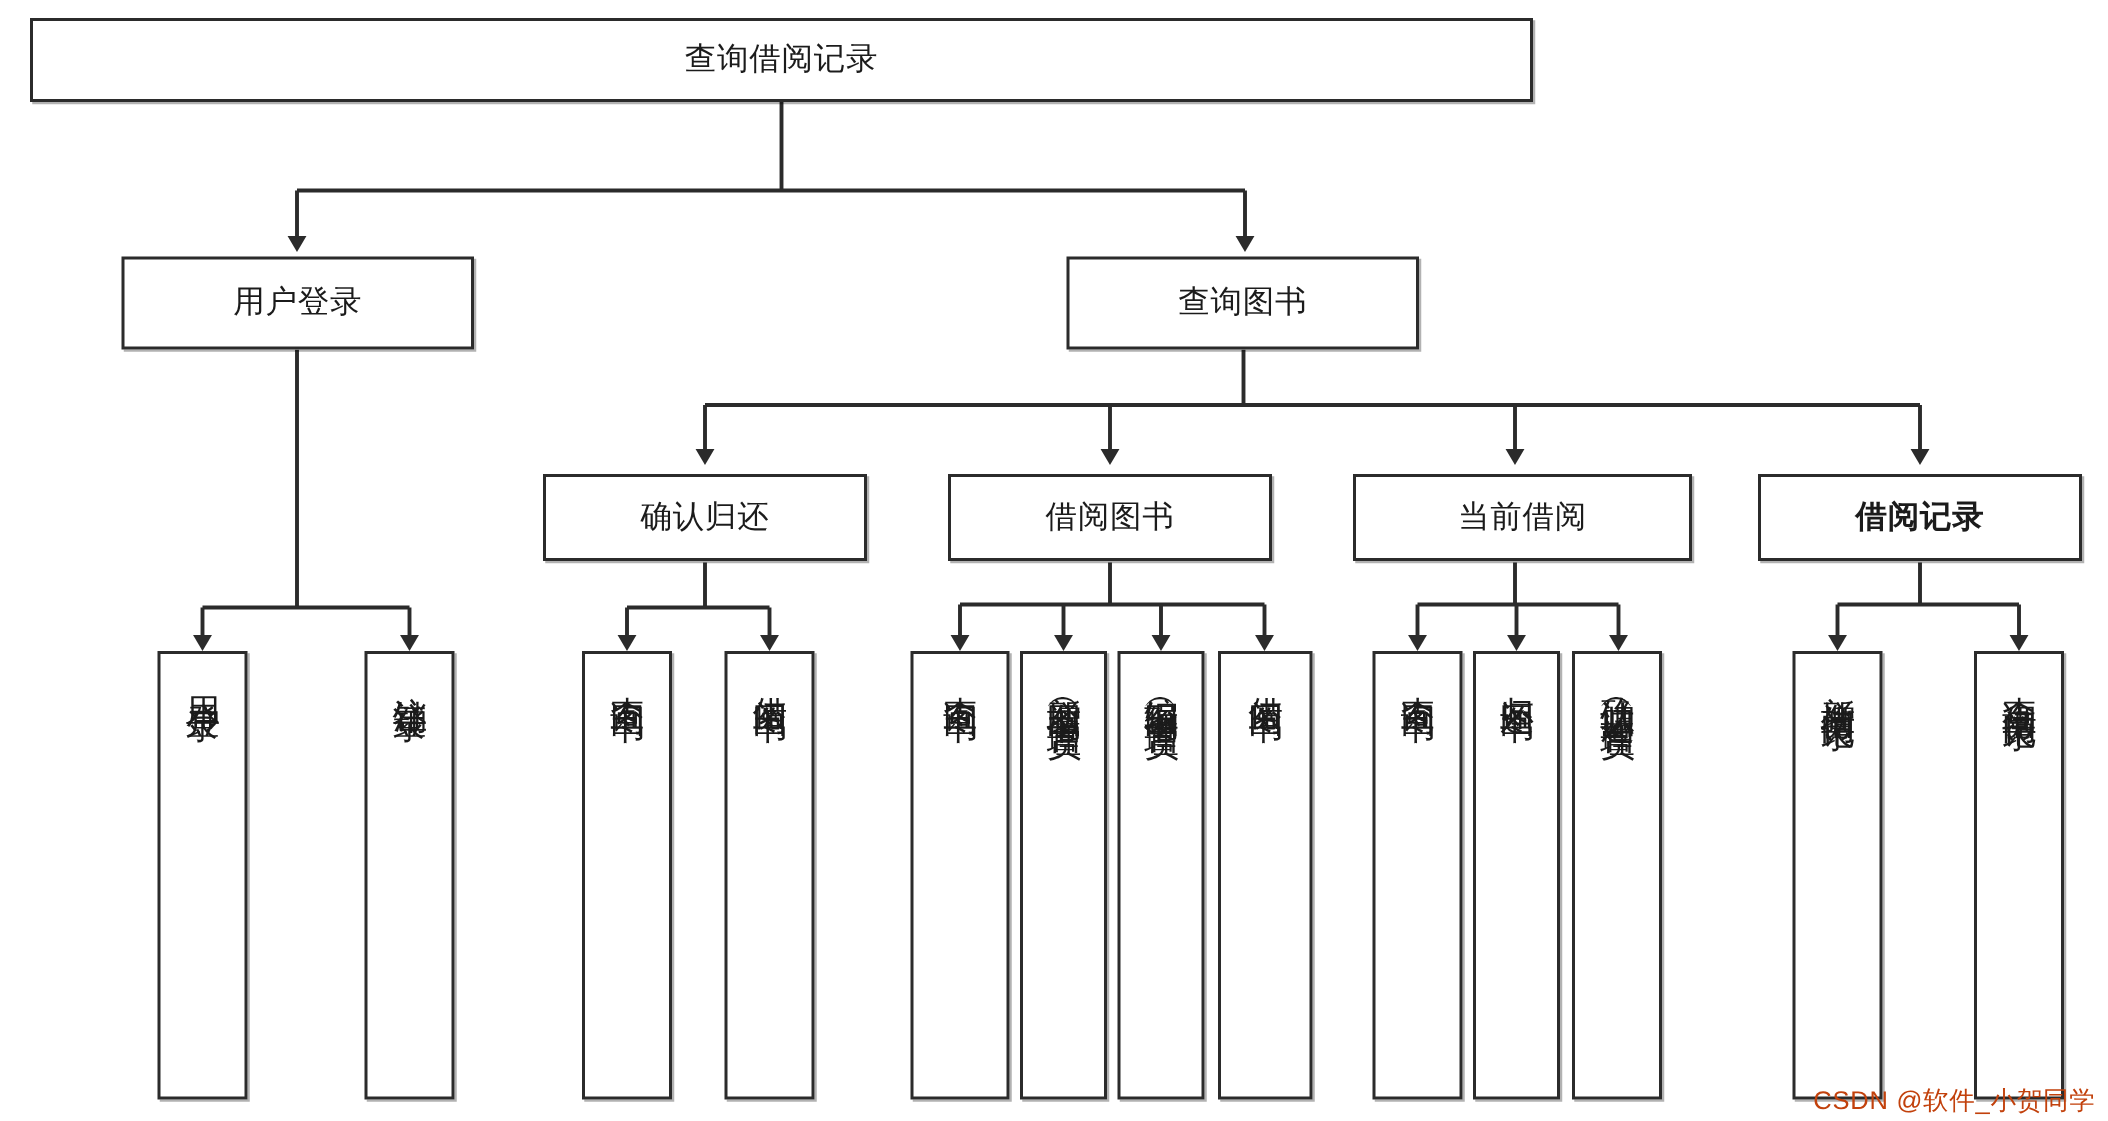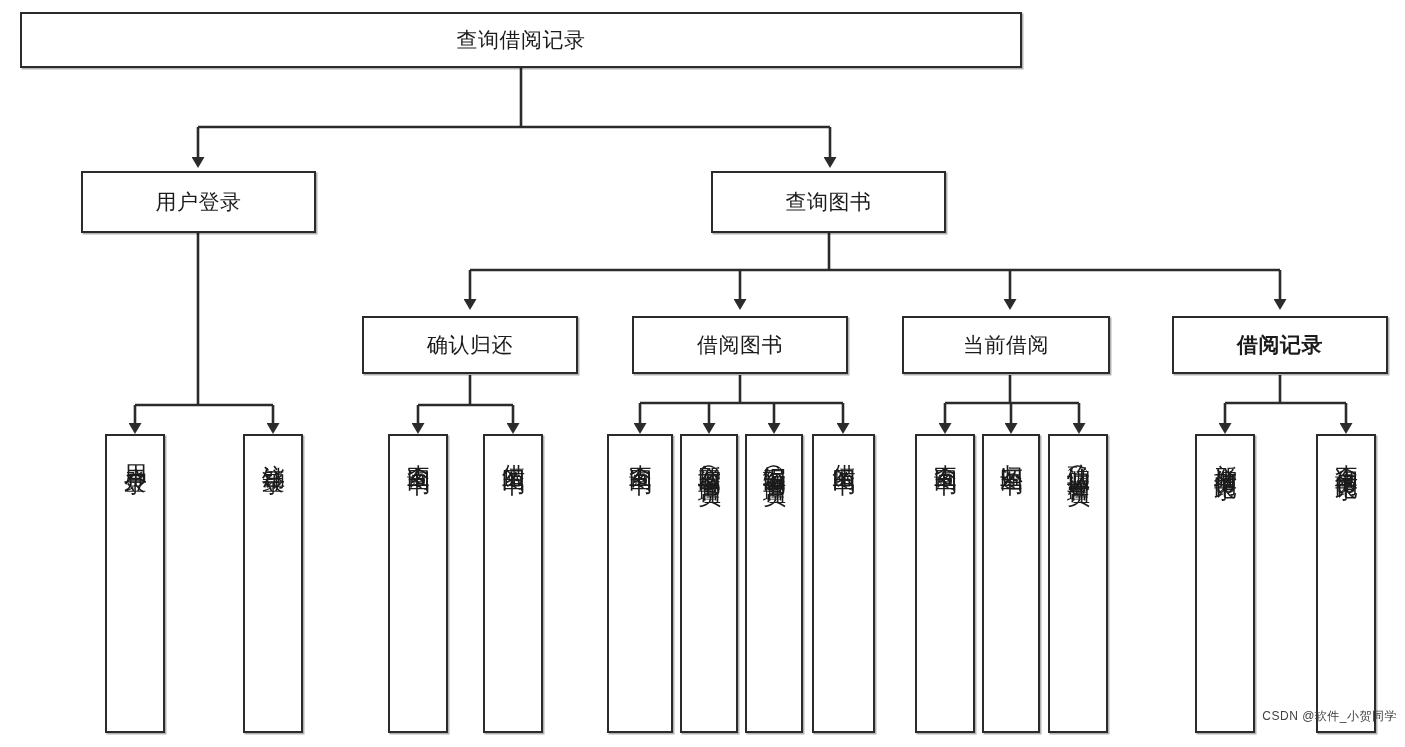--- a/index.html
+++ b/index.html
@@ -58,23 +58,23 @@
     writing-mode: vertical-rl;
     text-orientation: upright;
     font-size: 23px;
     line-height: 1.12;
     letter-spacing: 3px;
     white-space: nowrap;
   }
   .watermark {
     position: absolute;
     right: 8px;
-    bottom: 22px;
-    font-size: 12px;
-    color: #404040;
+    bottom: 2px;
+    font-size: 17px;
+    color: #c2410c;
     letter-spacing: 0.5px;
     white-space: nowrap;
     user-select: none;
   }
 </style>
 </head>
 <body>
 
 <div id="canvas">
 
@@ -139,21 +139,21 @@
   <div class="node h" style="left:711px; top:171px; width:235px; height:62px;">
     <span class="label">查询图书</span>
   </div>
 
   <div class="node h" style="left:362px; top:316px; width:216px; height:58px;">
     <span class="label">确认归还</span>
   </div>
   <div class="node h" style="left:632px; top:316px; width:216px; height:58px;">
     <span class="label">借阅图书</span>
   </div>
-  <div class="node h" style="left:902px; top:316px; width:208px; height:58px;">
+  <div class="node h" style="left:902px; top:316px; width:226px; height:58px;">
     <span class="label">当前借阅</span>
   </div>
   <div class="node h" style="left:1172px; top:316px; width:216px; height:58px;font-weight:bold;">
     <span class="label">借阅记录</span>
   </div>
 
   <div class="node v" style="left:105px; top:434px; width:60px; height:299px;">
     <span class="label">用户登录</span>
   </div>
   <div class="node v" style="left:243px; top:434px; width:60px; height:299px;">

